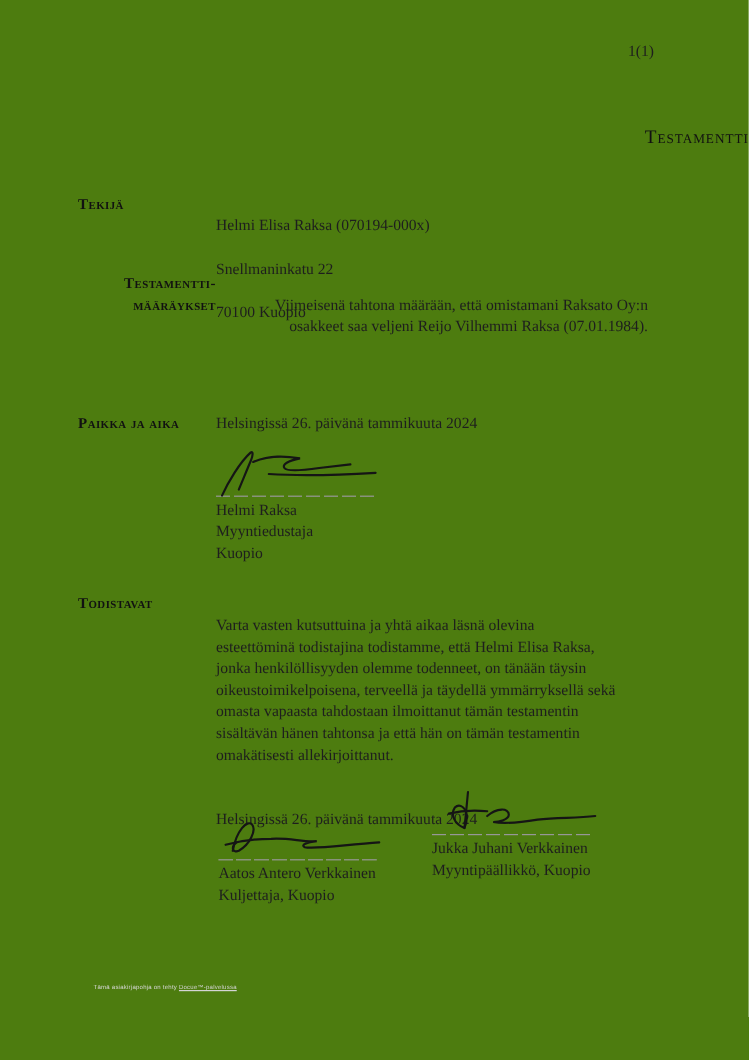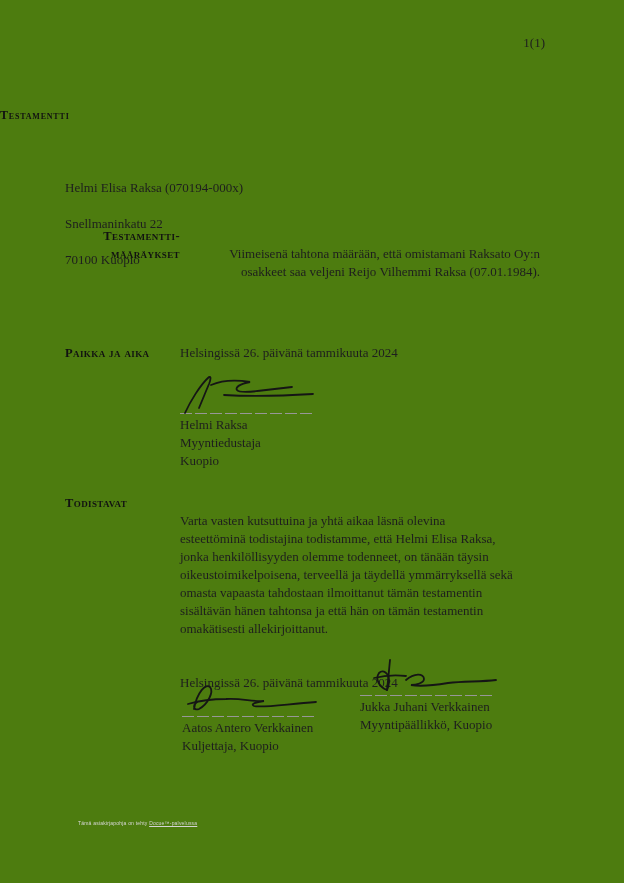--- a/index.html
+++ b/index.html
@@ -8,22 +8,22 @@
     width:624px;height:883px;
     background:#4d7c0f;
     font-family:"Liberation Serif","DejaVu Serif",serif;
     color:#1e1e1e;
     font-size:13px;line-height:18px;
     overflow:hidden;
   }
   .pageno{position:absolute;top:34px;right:79px;font-size:13px;}
   .doc-title{
     position:absolute;top:106px;left:0;width:100%;
-    text-align:left;font-weight:bold;font-variant:small-caps;
-    font-size:12px;letter-spacing:0.8px;color:#111;
+    text-align:right;font-weight:normal;font-variant:small-caps;
+    font-size:16px;letter-spacing:0.8px;color:#111;
   }
   .row{position:absolute;left:65px;display:flex;}
   .row .label{
     width:115px;flex:0 0 115px;
     font-weight:bold;font-variant:small-caps;
     font-size:12.5px;letter-spacing:0.4px;color:#111;
     white-space:pre-line;line-height:18px;
   }
   .row .content{width:360px;white-space:pre-line;}
   .content p{margin:0 0 18px 0;white-space:pre-line;}
@@ -52,20 +52,21 @@
 </head>
 <body>
 
 <div class="page">
 
   <div class="pageno">1(1)</div>
 
   <div class="doc-title">Testamentti</div>
 
   <div class="row" style="top:161px;">
+    <div class="label">Tekijä</div>
     <div class="content">
       <div>Helmi Elisa Raksa (070194-000x)</div>
       <div>Snellmaninkatu 22</div>
       <div>70100 Kuopio</div>
     </div>
   </div>
 
   <div class="row" style="top:227px;text-align:right;">
     <div class="label">Testamentti-
 määräykset</div>

